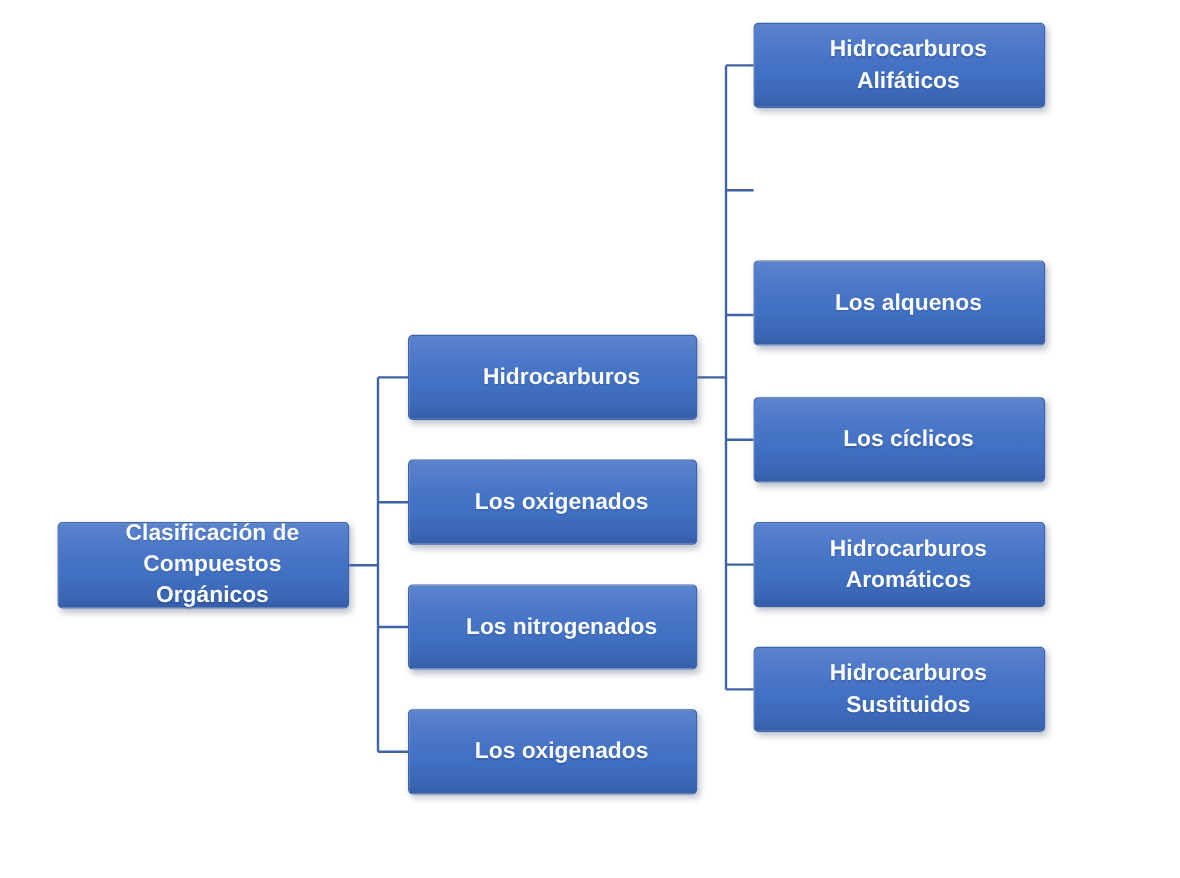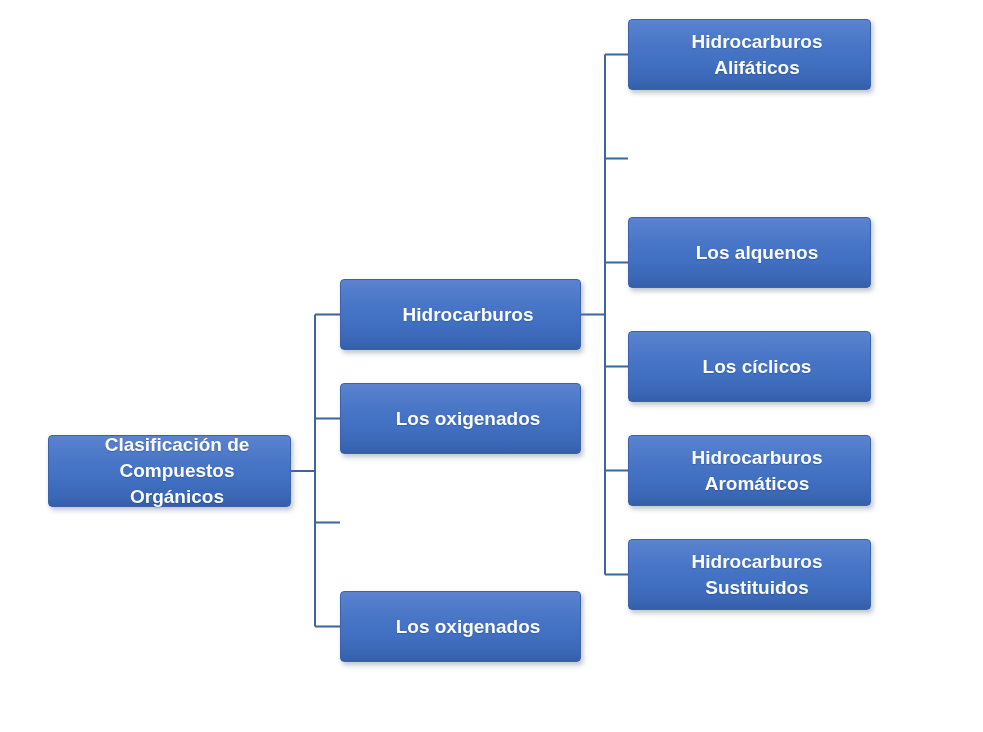--- a/index.html
+++ b/index.html
@@ -76,20 +76,23 @@
     <span class="label">Clasificación de
 Compuestos Orgánicos</span>
   </div>
 
   <div class="node col-mid" style="top:279px">
     <span class="label">Hidrocarburos</span>
   </div>
   <div class="node col-mid" style="top:383px">
     <span class="label">Los oxigenados</span>
   </div>
+  <div class="node col-mid" style="top:487px">
+    <span class="label">Los nitrogenados</span>
+  </div>
   <div class="node col-mid" style="top:591px">
     <span class="label">Los oxigenados</span>
   </div>
 
   <div class="node col-right" style="top:19px">
     <span class="label">Hidrocarburos
 Alifáticos</span>
   </div>
   <div class="node col-right" style="top:217px">
     <span class="label">Los alquenos</span>

